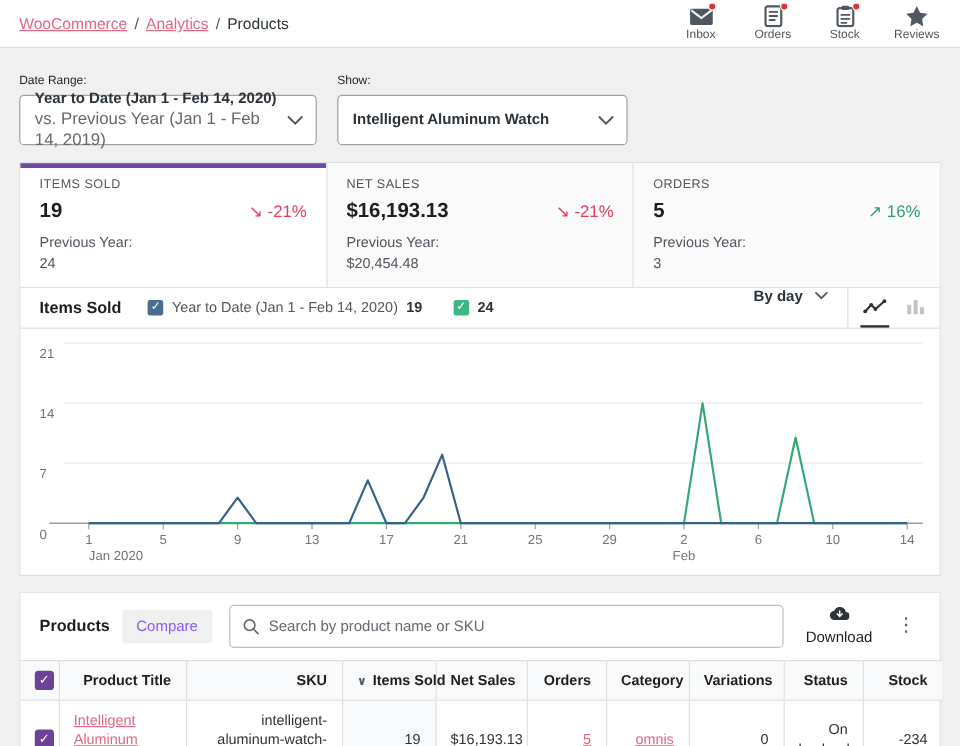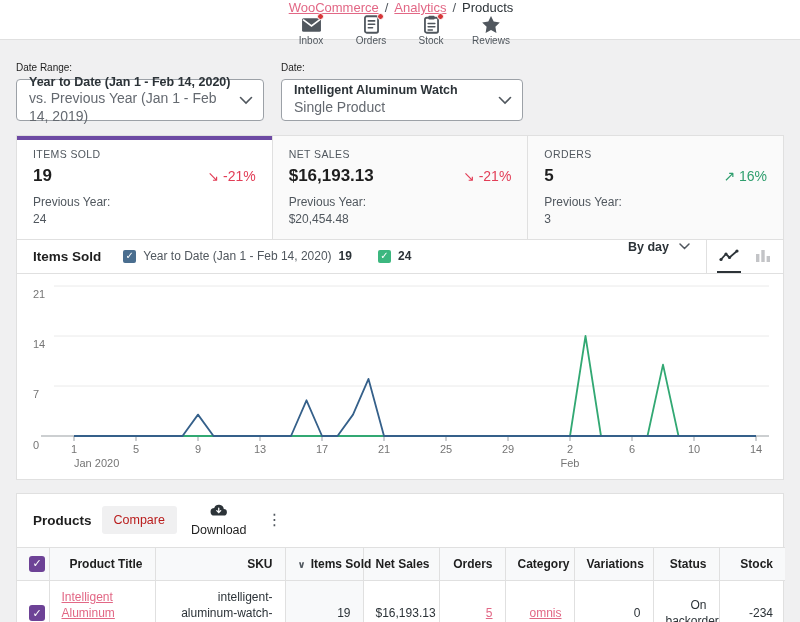--- a/index.html
+++ b/index.html
@@ -1,20 +1,20 @@
 <!DOCTYPE html>
 <html><head>
 <meta charset="utf-8">
 <style>
   * { margin:0; padding:0; box-sizing:border-box; }
   html,body { width:800px; height:622px; overflow:hidden; }
   body { font-family:"Liberation Sans","DejaVu Sans",sans-serif; background:#f0f0f1; color:#2c3338; font-size:13px; }
 
   
-  .topbar { height:40px; background:#fff; border-bottom:1px solid #e0e0e0; display:flex; align-items:center; justify-content:space-between; padding:0 14px 0 16px;flex-direction:column; }
+  .topbar { height:40px; background:#fff; border-bottom:1px solid #e0e0e0; display:flex; align-items:center; justify-content:space-between; padding:0 14px 0 16px; }
   .breadcrumb { font-size:13px; color:#2c3338; display:flex; gap:6px; align-items:center; }
   .breadcrumb a { color:#e26785; text-decoration:underline; cursor:pointer; }
   .breadcrumb .sep { color:#50575e; }
   .activity { display:flex; gap:16px; }
   .activity-item { display:flex; flex-direction:column; align-items:center; gap:1px; cursor:pointer; position:relative; width:44px; }
   .activity-item svg { display:block; }
   .activity-item .badge-dot { position:absolute; top:-2px; right:9px; width:7px; height:7px; background:#d63638; border-radius:50%; border:1px solid #fff; }
   .activity-item .act-label { font-size:10px; color:#50575e; }
 
   
@@ -51,21 +51,21 @@
   .interval-select { display:flex; align-items:center; gap:10px; padding:0 16px; cursor:pointer; font-size:12.5px; color:#2c3338; }
   .chart-type { display:flex; align-items:center; height:100%; border-left:1px solid #e0e0e0; padding:0 10px; gap:12px; }
   .ct-btn { height:100%; display:flex; align-items:center; cursor:pointer; border-bottom:2px solid transparent; padding:0 2px; }
   .ct-btn.active { border-bottom-color:#2c3338; }
   .chart-body { padding:2px 0 4px; }
 
   
   .products-panel { margin:13px 16px 0; background:#fff; border:1px solid #e0e0e0; }
   .products-header { display:flex; align-items:center; padding:10px 14px 10px 16px; gap:10px; }
   .products-title { font-size:13.5px; font-weight:bold; color:#1e1e1e; }
-  .compare-btn { background:#f0f0f1; color:#b91c1c; border:none; border-radius:3px; font-size:12.5px; padding:7px 12px; cursor:default; font-family:inherit; }
+  .compare-btn { background:#f0f0f1; color:#8b5cf6; border:none; border-radius:3px; font-size:12.5px; padding:7px 12px; cursor:default; font-family:inherit; }
   .search-wrap { flex:1; display:flex; align-items:center; gap:8px; border:1px solid #bbbfc3; border-radius:4px; height:36px; padding:0 10px; background:#fff; margin:0 4px; }
   .search-wrap input { border:none; outline:none; flex:1; font-size:12.5px; font-family:inherit; color:#2c3338; background:transparent; }
   .search-wrap input::placeholder { color:#646970; }
   .download-btn { display:flex; align-items:center; gap:6px; cursor:pointer; font-size:12.5px; color:#1e1e1e; padding:0 4px;flex-direction:column; }
   .kebab { color:#50575e; font-size:16px; letter-spacing:0; cursor:pointer; padding:0 6px; line-height:1; }
 
   table.products { width:100%; border-collapse:collapse; table-layout:fixed; }
   .products th, .products td { border-left:1px solid #e0e0e0; font-size:12px; padding:8px 12px; vertical-align:middle; }
   .products th:first-child, .products td:first-child { border-left:none; }
   .products thead th { background:#f8f9fa; color:#1e1e1e; font-weight:bold; border-top:1px solid #e0e0e0; border-bottom:1px solid #e0e0e0; height:30px; text-align:right; white-space:nowrap; }
@@ -140,25 +140,24 @@
       <div>
         <div class="sel-primary">Year to Date (Jan 1 - Feb 14, 2020)</div>
         <div class="sel-secondary">vs. Previous Year (Jan 1 - Feb 14, 2019)</div>
       </div>
       <span><svg width="14" height="9" viewBox="0 0 14 9">
             <path d="M1.5 1.5l5.5 5.5 5.5-5.5" stroke="#50575e" stroke-width="1.6" fill="none" stroke-linecap="round"></path>
           </svg></span>
     </div>
   </div>
   <div class="filter-group">
-    <span class="filter-label">Date:</span>
+    <span class="filter-label">Show:</span>
     <div class="select-box" style="width:242px;">
       <div>
         <div class="sel-primary">Intelligent Aluminum Watch</div>
-        <div class="sel-secondary">Single Product</div>
       </div>
       <span><svg width="14" height="9" viewBox="0 0 14 9">
             <path d="M1.5 1.5l5.5 5.5 5.5-5.5" stroke="#50575e" stroke-width="1.6" fill="none" stroke-linecap="round"></path>
           </svg></span>
     </div>
   </div>
 </div>
 
 <div class="cards" id="cards">
     <div class="card selected">
@@ -265,20 +264,27 @@
         <text x="553.0" y="191" font-size="11" fill="#757575" text-anchor="middle">Feb</text>
         <polyline points="57.0,160.0 72.5,160.0 88.0,160.0 103.5,160.0 119.0,160.0 134.5,160.0 150.0,160.0 165.5,160.0 181.0,160.0 196.5,160.0 212.0,160.0 227.5,160.0 243.0,160.0 258.5,160.0 274.0,160.0 289.5,160.0 305.0,160.0 320.5,160.0 336.0,160.0 351.5,160.0 367.0,160.0 382.5,160.0 398.0,160.0 413.5,160.0 429.0,160.0 444.5,160.0 460.0,160.0 475.5,160.0 491.0,160.0 506.5,160.0 522.0,160.0 537.5,160.0 553.0,160.0 568.5,60.0 584.0,160.0 599.5,160.0 615.0,160.0 630.5,160.0 646.0,88.6 661.5,160.0 677.0,160.0 692.5,160.0 708.0,160.0 723.5,160.0 739.0,160.0" fill="none" stroke="#32a873" stroke-width="1.8" stroke-linejoin="round"></polyline>
         <polyline points="57.0,160.0 72.5,160.0 88.0,160.0 103.5,160.0 119.0,160.0 134.5,160.0 150.0,160.0 165.5,160.0 181.0,138.6 196.5,160.0 212.0,160.0 227.5,160.0 243.0,160.0 258.5,160.0 274.0,160.0 289.5,124.3 305.0,160.0 320.5,160.0 336.0,138.6 351.5,102.9 367.0,160.0 382.5,160.0 398.0,160.0 413.5,160.0 429.0,160.0 444.5,160.0 460.0,160.0 475.5,160.0 491.0,160.0 506.5,160.0 522.0,160.0 537.5,160.0 553.0,160.0 568.5,160.0 584.0,160.0 599.5,160.0 615.0,160.0 630.5,160.0 646.0,160.0 661.5,160.0 677.0,160.0 692.5,160.0 708.0,160.0 723.5,160.0 739.0,160.0" fill="none" stroke="#35608a" stroke-width="1.8" stroke-linejoin="round"></polyline>
       </svg></div>
 </div>
 
 <div class="products-panel">
   <div class="products-header">
     <span class="products-title">Products</span>
     <button class="compare-btn">Compare</button>
+    <div class="search-wrap">
+      <svg width="14" height="14" viewBox="0 0 14 14">
+          <circle cx="6" cy="6" r="4.4" stroke="#646970" stroke-width="1.4" fill="none"></circle>
+          <path d="M9.4 9.4L13 13" stroke="#646970" stroke-width="1.4" stroke-linecap="round"></path>
+        </svg>
+      <input type="text" placeholder="Search by product name or SKU" style="">
+    </div>
     <div class="download-btn">
       <svg width="17" height="13" viewBox="0 0 17 13">
           <path d="M13.8 5.1A5 5 0 004.2 4 3.8 3.8 0 004.5 11.6h9a3.25 3.25 0 00.3-6.5z" fill="#2c3338"></path>
           <path d="M8.75 4.2v4.2M6.8 6.6l1.95 2 1.95-2" stroke="#fff" stroke-width="1.3" fill="none" stroke-linecap="round"></path>
         </svg>
       <span>Download</span>
     </div>
     <span class="kebab">⋮</span>
   </div>
   <table class="products">

